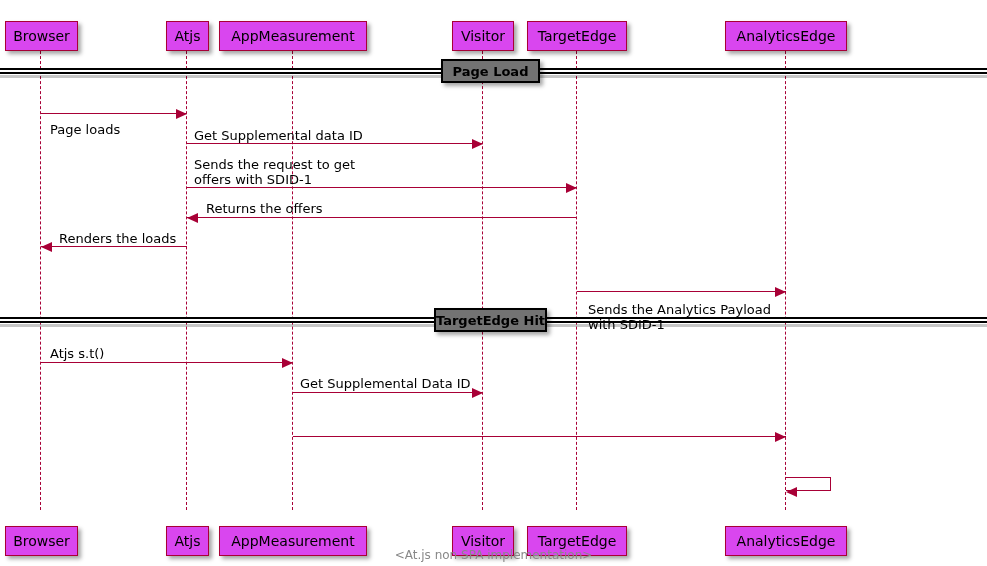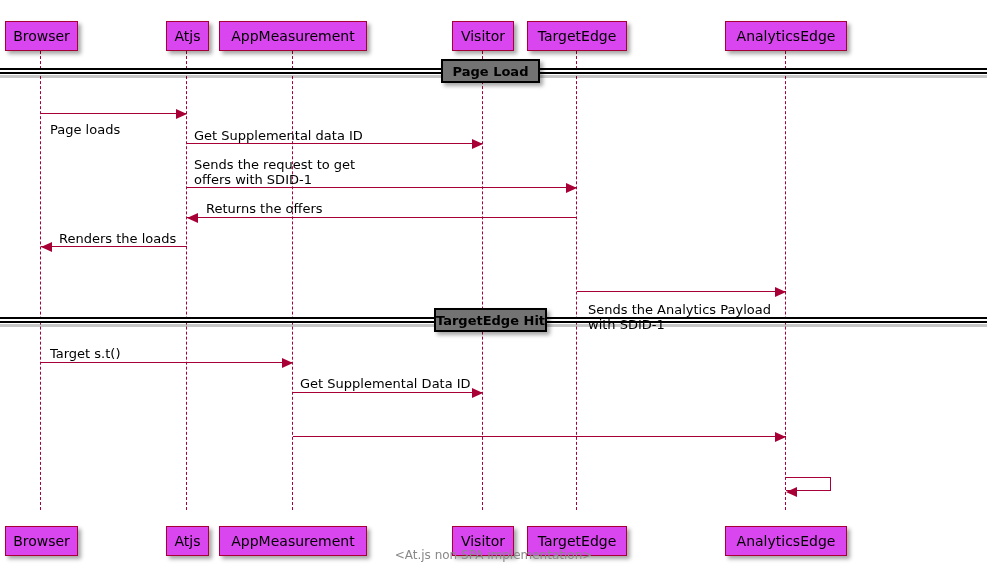--- a/index.html
+++ b/index.html
@@ -198,21 +198,21 @@
     <div class="msg-label" style="left: 206px; top: 201px;">Returns the offers</div>
     <div class="msg-line" style="left: 41px; top: 246px; width: 146px;"></div>
     <div class="arrowhead left" style="top: 241.5px; left: 41px;"></div>
     <div class="msg-label" style="left: 59px; top: 231px;">Renders the loads</div>
     <div class="msg-line" style="left: 577px; top: 291px; width: 209px;"></div>
     <div class="arrowhead right" style="top: 286.5px; left: 775px;"></div>
     <div class="msg-label" style="left: 588px; top: 258px; margin-top: 44px;">Sends the Analytics Payload
 with SDID-1</div>
     <div class="msg-line" style="left: 41px; top: 362px; width: 252px;"></div>
     <div class="arrowhead right" style="top: 357.5px; left: 282px;"></div>
-    <div class="msg-label" style="left: 50px; top: 346px;">Target s.t()</div>
+    <div class="msg-label" style="left: 50px; top: 346px;">Atjs s.t()</div>
     <div class="msg-line" style="left: 293px; top: 392px; width: 190px;"></div>
     <div class="arrowhead right" style="top: 387.5px; left: 472px;"></div>
     <div class="msg-label" style="left: 300px; top: 376px;">Get Supplemental Data ID</div>
     <div class="msg-line" style="left: 293px; top: 436px; width: 493px;"></div>
     <div class="arrowhead right" style="top: 431.5px; left: 775px;"></div>
     <div class="self-box" style="left: 786px; top: 477px; width: 45px; height: 14px;"></div>
     <div class="arrowhead left" style="left: 786px; top: 486.5px;"></div>
     <div class="footer-caption" style="left: 0px; top: 548px; width: 987px;">&lt;At.js non SPA implementation&gt;</div>
   </div>
 

